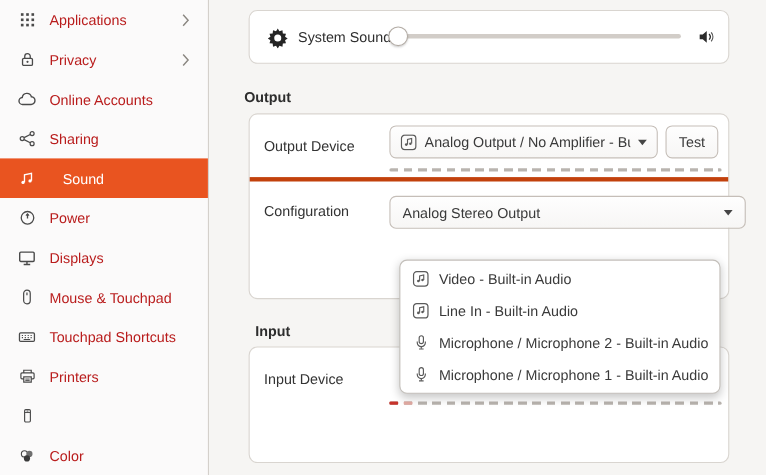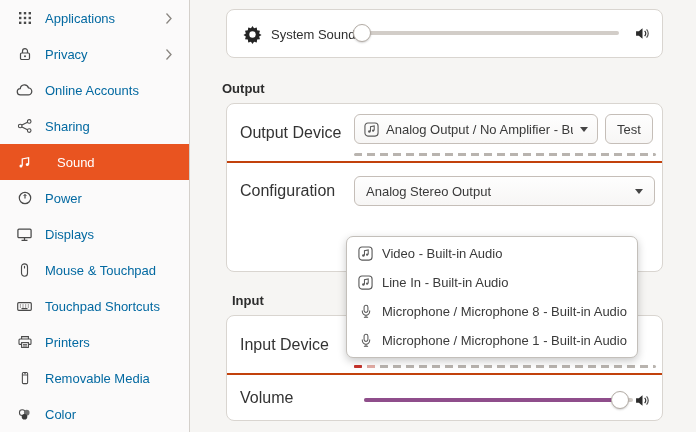--- a/index.html
+++ b/index.html
@@ -9,46 +9,46 @@
     font-family:"Liberation Sans","DejaVu Sans",sans-serif;
     -webkit-font-smoothing:antialiased;
   }
   
   .sidebar{
     position:absolute;left:0;top:0;width:190px;height:432px;
     background:#fbfafa;border-right:1px solid #d4d0cb;box-sizing:border-box;
   }
   .side-item{
     height:36px;display:flex;align-items:center;gap:12px;
-    padding:0 12px 0 16px;font-size:13px;font-weight:500;color:#0369a1;
+    padding:0 12px 0 16px;font-size:13px;font-weight:500;color:#b91c1c;
     position:relative;cursor:pointer;white-space:nowrap;
   }
   .side-item.selected{background:#E95420;color:#ffffff;gap:24px;}
   .side-item .icn{width:17px;height:17px;display:flex;align-items:center;justify-content:center;flex:0 0 17px;}
   .side-item .chev{position:absolute;right:16px;width:8px;height:13px;}
   .icn svg{display:block;}
   
   .section-h{
     position:absolute;font-size:13px;font-weight:700;color:#2d2d2d;margin:0;
   }
   
   .card{
     position:absolute;left:226px;width:437px;background:#ffffff;
     border:1px solid #d9d5d0;border-radius:8px;box-sizing:border-box;
   }
   .card-system{top:9px;height:49px;}
   .card-output{top:103px;height:169px;display:flex;flex-direction:column;}
   .card-input{top:315px;height:106px;display:flex;flex-direction:column;}
   .row{position:relative;box-sizing:border-box;}
-  .row + .row{border-top:2px solid #c2410c;}
+  .row + .row{border-top:4px solid #c2410c;}
   .row-h57{height:57px;}
   .row-grow{flex:1;}
   .row-label{
     position:absolute;left:13px;top:50%;transform:translateY(-50%);
-    font-size:16px;color:#333333;
+    font-size:13px;color:#333333;
   }
   
   .dd,.btn{
     position:absolute;display:flex;align-items:center;
     background:linear-gradient(#fefefe,#f7f6f5);
     border:1px solid #c5beb8;border-radius:6px;height:30px;
     box-sizing:border-box;font-size:13px;color:#3a3a3a;cursor:pointer;
   }
   .dd{padding:0 9px;gap:7px;}
   .dd .dd-text{overflow:hidden;white-space:nowrap;flex:1;}
@@ -70,21 +70,21 @@
   }
   
   .meter{
     position:absolute;height:3px;border-radius:2px;
     background:repeating-linear-gradient(90deg,#b9b4af 0 8px,transparent 8px 13px);
   }
   .meter .m-red{position:absolute;left:0;top:0;width:8px;height:3px;background:#c7332b;border-radius:1px;}
   .meter .m-red2{position:absolute;left:13px;top:0;width:8px;height:3px;background:#e3aba3;border-radius:1px;}
   
   .popup{
-    position:absolute;left:346px;top:236px;width:292px;height:122px;
+    position:absolute;left:363px;top:236px;width:292px;height:122px;
     background:#ffffff;border:1px solid #c3bfba;border-radius:7px;
     box-shadow:0 3px 9px rgba(0,0,0,.22);z-index:20;
     display:flex;flex-direction:column;padding:2px 0;box-sizing:border-box;
   }
   .pop-item{
     flex:1;display:flex;align-items:center;gap:9px;padding:0 11px;
     font-size:13px;color:#3a3a3a;cursor:pointer;white-space:nowrap;
   }
   .pop-item .icn{width:15px;height:15px;flex:0 0 15px;display:flex;align-items:center;justify-content:center;}
   
@@ -217,21 +217,20 @@
   </div>
 
   <div class="side-item">
     <span class="icn">
         <svg width="14" height="16" viewBox="0 0 16 16">
           <rect x="5" y="1.6" width="6" height="12.8" rx="1.2" fill="none" stroke="#4a4a4a" stroke-width="1.2"></rect>
           <path d="M5 4.6h6" stroke="#4a4a4a" stroke-width="1"></path>
           <path d="M7 3.1h2" stroke="#4a4a4a" stroke-width="1"></path>
         </svg>
       </span>
-    <span>Removable Media</span>
   </div>
 
   <div class="side-item">
     <span class="icn">
         <svg width="15" height="15" viewBox="0 0 16 16">
           <circle cx="5.6" cy="6" r="3" fill="none" stroke="#4a4a4a" stroke-width="1.1"></circle>
           <circle cx="10.4" cy="6" r="3" fill="#6f6f6f"></circle>
           <circle cx="8" cy="10.4" r="3" fill="#3a3a3a"></circle>
         </svg>
       </span>
@@ -279,55 +278,40 @@
         </span>
       <span class="dd-text">Analog Output / No Amplifier - Bui…</span>
       <span class="caret"></span>
     </div>
     <button class="btn" style="left:378px;top:10px;width:48px;">Test</button>
     <div class="meter" style="left:127px;bottom:5px;width:302px;"></div>
   </div>
 
   <div class="row row-h57">
     <span class="row-label">Configuration</span>
-    <div class="dd" style="left:127px;top:13px;width:301px;padding:0 11px;">
+    <div class="dd" style="left:127px;top:13px;width:324px;padding:0 11px;">
       <span class="dd-text">Analog Stereo Output</span>
       <span class="caret"></span>
     </div>
   </div>
 
 </section>
 
 <h2 class="section-h" style="left:232px;top:293px;">Input</h2>
 
 <section class="card card-input">
 
   <div class="row row-h57">
     <span class="row-label">Input Device</span>
     <div class="meter" style="left:127px;bottom:5px;width:302px;">
       <span class="m-red"></span>
       <span class="m-red2"></span>
     </div>
   </div>
 
-  <div class="row row-grow">
-    <span class="row-label">Volume</span>
-    <div class="slider" style="left:137px;top:16px;width:269px;">
-      <div class="track"></div>
-      <div class="fill fill-purple" style="width: 95%;"></div>
-      <div class="handle" style="left: calc(95% - 9px);"></div>
-    </div>
-    <span class="inline-icn" style="position:absolute;right:12px;top:19px;">
-      <svg width="15" height="13" viewBox="0 0 14 12">
-          <path d="M1 4h2.6L7 1v10L3.6 8H1z" fill="#2b2b2b"></path>
-          <path d="M9 3.6a3.6 3.6 0 0 1 0 4.8" fill="none" stroke="#2b2b2b" stroke-width="1.1"></path>
-          <path d="M10.8 2.2a6 6 0 0 1 0 7.6" fill="none" stroke="#2b2b2b" stroke-width="1.1" opacity=".8"></path>
-        </svg>
-    </span>
-  </div>
 </section>
 
 <div class="popup">
   <div class="pop-item">
     <span class="icn">
         <svg width="15" height="15" viewBox="0 0 16 16">
           <rect x="1" y="1" width="14" height="14" rx="3.2" fill="none" stroke="#5a5a5a" stroke-width="1.2"></rect>
           <path d="M6.9 10V5.1l4-.9v4.9" fill="none" stroke="#5a5a5a" stroke-width="1.1"></path>
           <circle cx="5.7" cy="10.1" r="1.3" fill="#5a5a5a"></circle>
           <circle cx="9.7" cy="9.2" r="1.2" fill="#5a5a5a"></circle>
@@ -348,21 +332,21 @@
   </div>
   <div class="pop-item">
     <span class="icn">
         <svg width="14" height="15" viewBox="0 0 16 16">
           <rect x="5.8" y="0.8" width="4.4" height="8.2" rx="2.2" fill="none" stroke="#5a5a5a" stroke-width="1.2"></rect>
           <path d="M3.8 6.8v1.2a4.2 4.2 0 0 0 8.4 0V6.8" fill="none" stroke="#5a5a5a" stroke-width="1.2"></path>
           <path d="M8 12.4v2" stroke="#5a5a5a" stroke-width="1.2"></path>
           <path d="M5.6 14.6h4.8" stroke="#5a5a5a" stroke-width="1.2"></path>
         </svg>
       </span>
-    <span>Microphone / Microphone 8 - Built-in Audio</span>
+    <span>Microphone / Microphone 2 - Built-in Audio</span>
   </div>
   <div class="pop-item">
     <span class="icn">
         <svg width="14" height="15" viewBox="0 0 16 16">
           <rect x="5.8" y="0.8" width="4.4" height="8.2" rx="2.2" fill="none" stroke="#5a5a5a" stroke-width="1.2"></rect>
           <path d="M3.8 6.8v1.2a4.2 4.2 0 0 0 8.4 0V6.8" fill="none" stroke="#5a5a5a" stroke-width="1.2"></path>
           <path d="M8 12.4v2" stroke="#5a5a5a" stroke-width="1.2"></path>
           <path d="M5.6 14.6h4.8" stroke="#5a5a5a" stroke-width="1.2"></path>
         </svg>
       </span>

